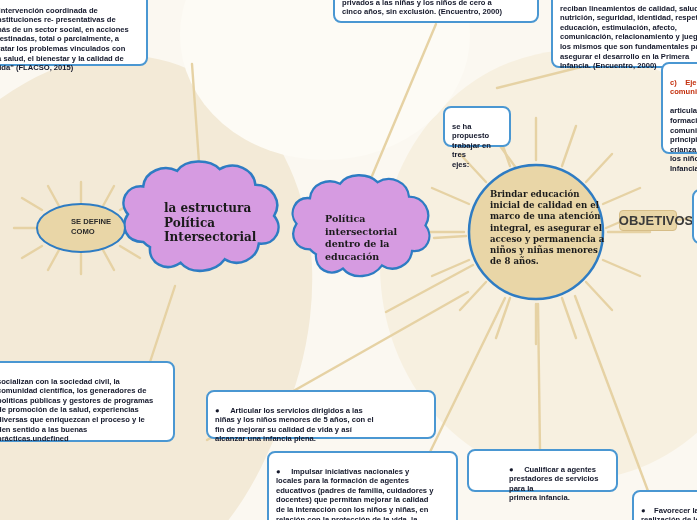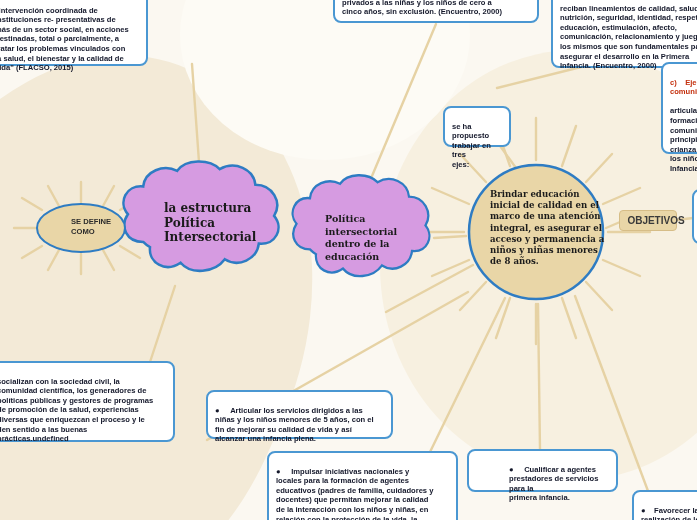--- a/index.html
+++ b/index.html
@@ -166,37 +166,37 @@
 
   <div class="node" style="left:35px;top:202px;width:93px;height:52px;">
     <svg width="93" height="52" viewBox="0 0 93 52">
       <ellipse cx="46" cy="26" rx="44" ry="24" fill="#e9d6a7" stroke="#2e7cc3" stroke-width="2"></ellipse>
     </svg>
     <div class="sans-label" style="left:36px;top:15px;font-size:7.6px;line-height:9.6px;">SE DEFINE
 COMO</div>
   </div>
 
   <div class="node tanbox" style="left:619px;top:210px;width:58px;height:21px;border:1px solid #d6bd87;border-radius:4px;display:flex;align-items:center;justify-content:center;">
-    <span style="font-size:10px;font-weight:bold;color:#3a3a3a;margin-left:16px;">OBJETIVOS</span>
+    <span style="font-size:13px;font-weight:bold;color:#3a3a3a;margin-left:16px;">OBJETIVOS</span>
   </div>
 
   <div class="node qbox" style="left:692px;top:189px;width:70px;height:55px;"></div>
 
 
   <div class="node qbox" style="left:-12px;top:361px;width:187px;height:81px;">
     <span>socializan con la sociedad civil, la
 comunidad científica, los generadores de
 políticas públicas y gestores de programas
 de promoción de la salud, experiencias
 diversas que enriquezcan el proceso y le
 den sentido a las buenas
 prácticas.undefined</span>
   </div>
 
-  <div class="node qbox" style="left:206px;top:390px;width:187px;height:49px;">
+  <div class="node qbox" style="left:206px;top:390px;width:230px;height:49px;">
     <span>●&nbsp;&nbsp;&nbsp;&nbsp;&nbsp;Articular los servicios dirigidos a las
 niñas y los niños menores de 5 años, con el
 fin de mejorar su calidad de vida y así
 alcanzar una infancia plena.</span>
   </div>
 
   <div class="node qbox" style="left:267px;top:451px;width:191px;height:88px;">
     <span>●&nbsp;&nbsp;&nbsp;&nbsp;&nbsp;Impulsar iniciativas nacionales y
 locales para la formación de agentes
 educativos (padres de familia, cuidadores y

